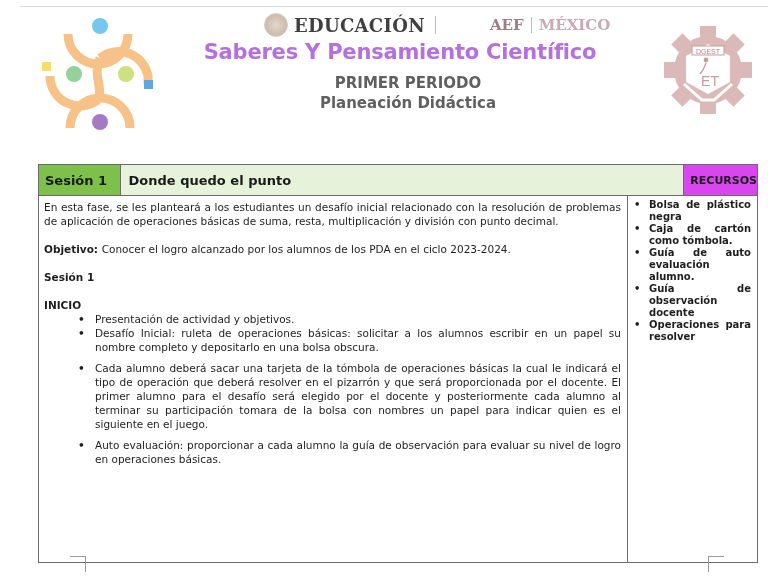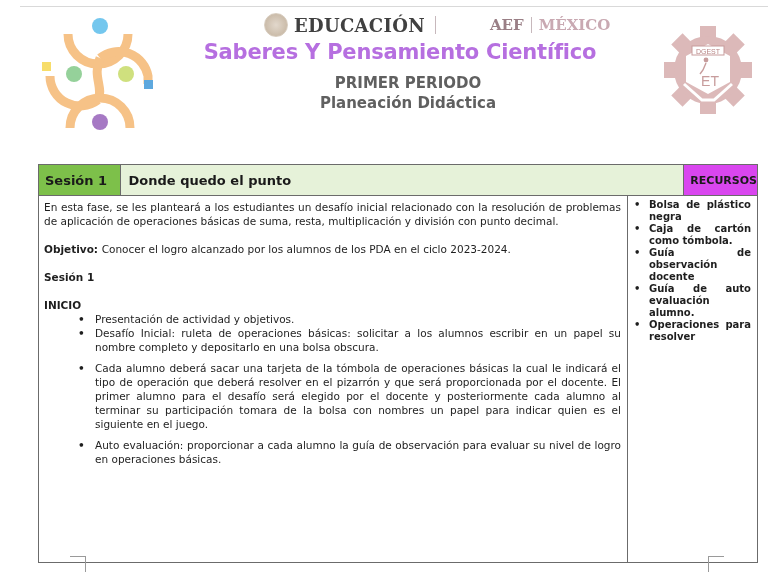--- a/index.html
+++ b/index.html
@@ -143,21 +143,21 @@
       <ul class="bul">
         <li>Auto evaluación: proporcionar a cada alumno la guía de observación para evaluar su nivel de logro en operaciones básicas.</li>
       </ul>
     </div>
   </div>
 
   <div class="body-res">
     <ul class="res">
       <li>Bolsa de plástico negra</li>
       <li>Caja de cartón como tómbola.</li>
+      <li>Guía de auto evaluación alumno.</li>
       <li>Guía de observación docente</li>
-      <li>Guía de auto evaluación alumno.</li>
       <li>Operaciones para resolver</li>
     </ul>
   </div>
 </div>
 
 <div class="corner corner-left"></div>
 <div class="corner corner-right"></div>
 
 </body></html>

